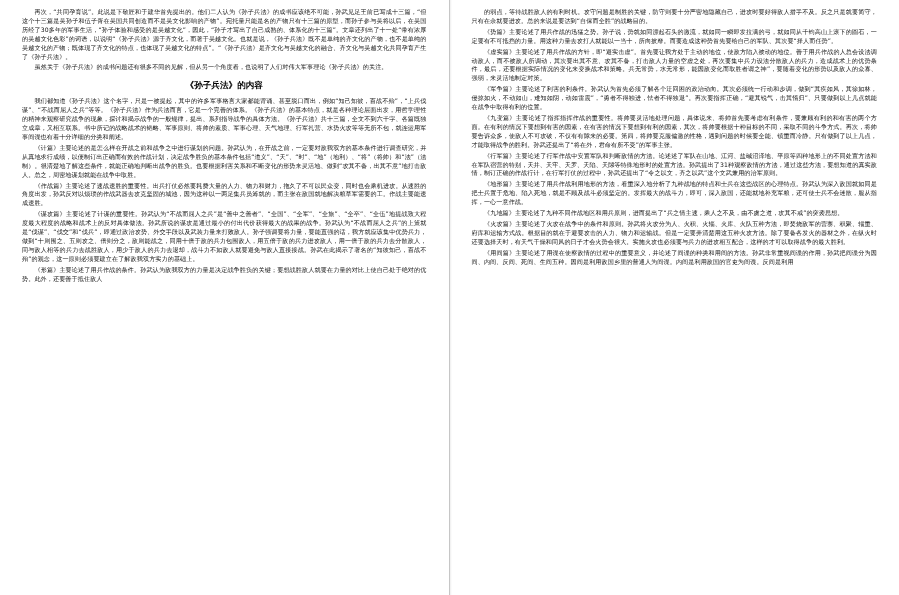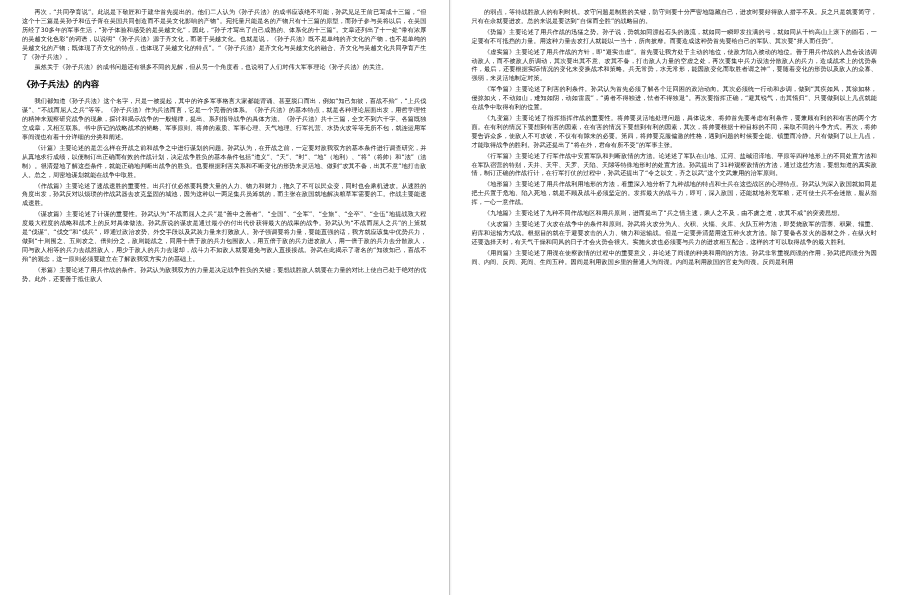--- a/index.html
+++ b/index.html
@@ -47,23 +47,24 @@
     line-height: 8.9px;
     text-align: justify;
     text-indent: 12.5px;
     color: #111111;
     letter-spacing: 0.1px;
   }
   h2.section-title {
     margin: 7px 0 6px 0;
     font-size: 8.6px;
     line-height: 12px;
+    text-align: center;
     font-weight: bold;
     color: #000000;
-    font-family: Liberation Mono, monospace;
+    font-family: Liberation Serif, serif;
   }
 </style>
 </head>
 <body>
 
 <div class="page">
 
   <div class="column left">
     <p class="body">再次，“共同孕育说”。此说是下敬匠和于建华首先提出的。他们二人认为《孙子兵法》的成书应该绝不可能，孙武见足王前已写成十三篇，“但这个十三篇是吴孙子和伍子胥在吴国共同创造而不是吴文化影响的产物”。宛托量只能是名的产物只有十三篇的原型，而孙子参与吴将以后，在吴国历经了30多年的军事生活，“孙子体验和感受的是吴越文化”，因此，“孙子才写出了自己成熟的、体系化的十三篇”。文章还列出了十一处“带有浓厚的吴越文化色彩”的词语，以说明“《孙子兵法》源于齐文化，而著于吴越文化。也就是说，《孙子兵法》既不是单纯的齐文化的产物，也不是单纯的吴越文化的产物；既体现了齐文化的特点，也体现了吴越文化的特点”。“《孙子兵法》是齐文化与吴越文化的融合、齐文化与吴越文化共同孕育产生了《孙子兵法》。</p>
     <p class="body">虽然关于《孙子兵法》的成书问题还有很多不同的见解，但从另一个角度看，也说明了人们对伟大军事理论《孙子兵法》的关注。</p>

